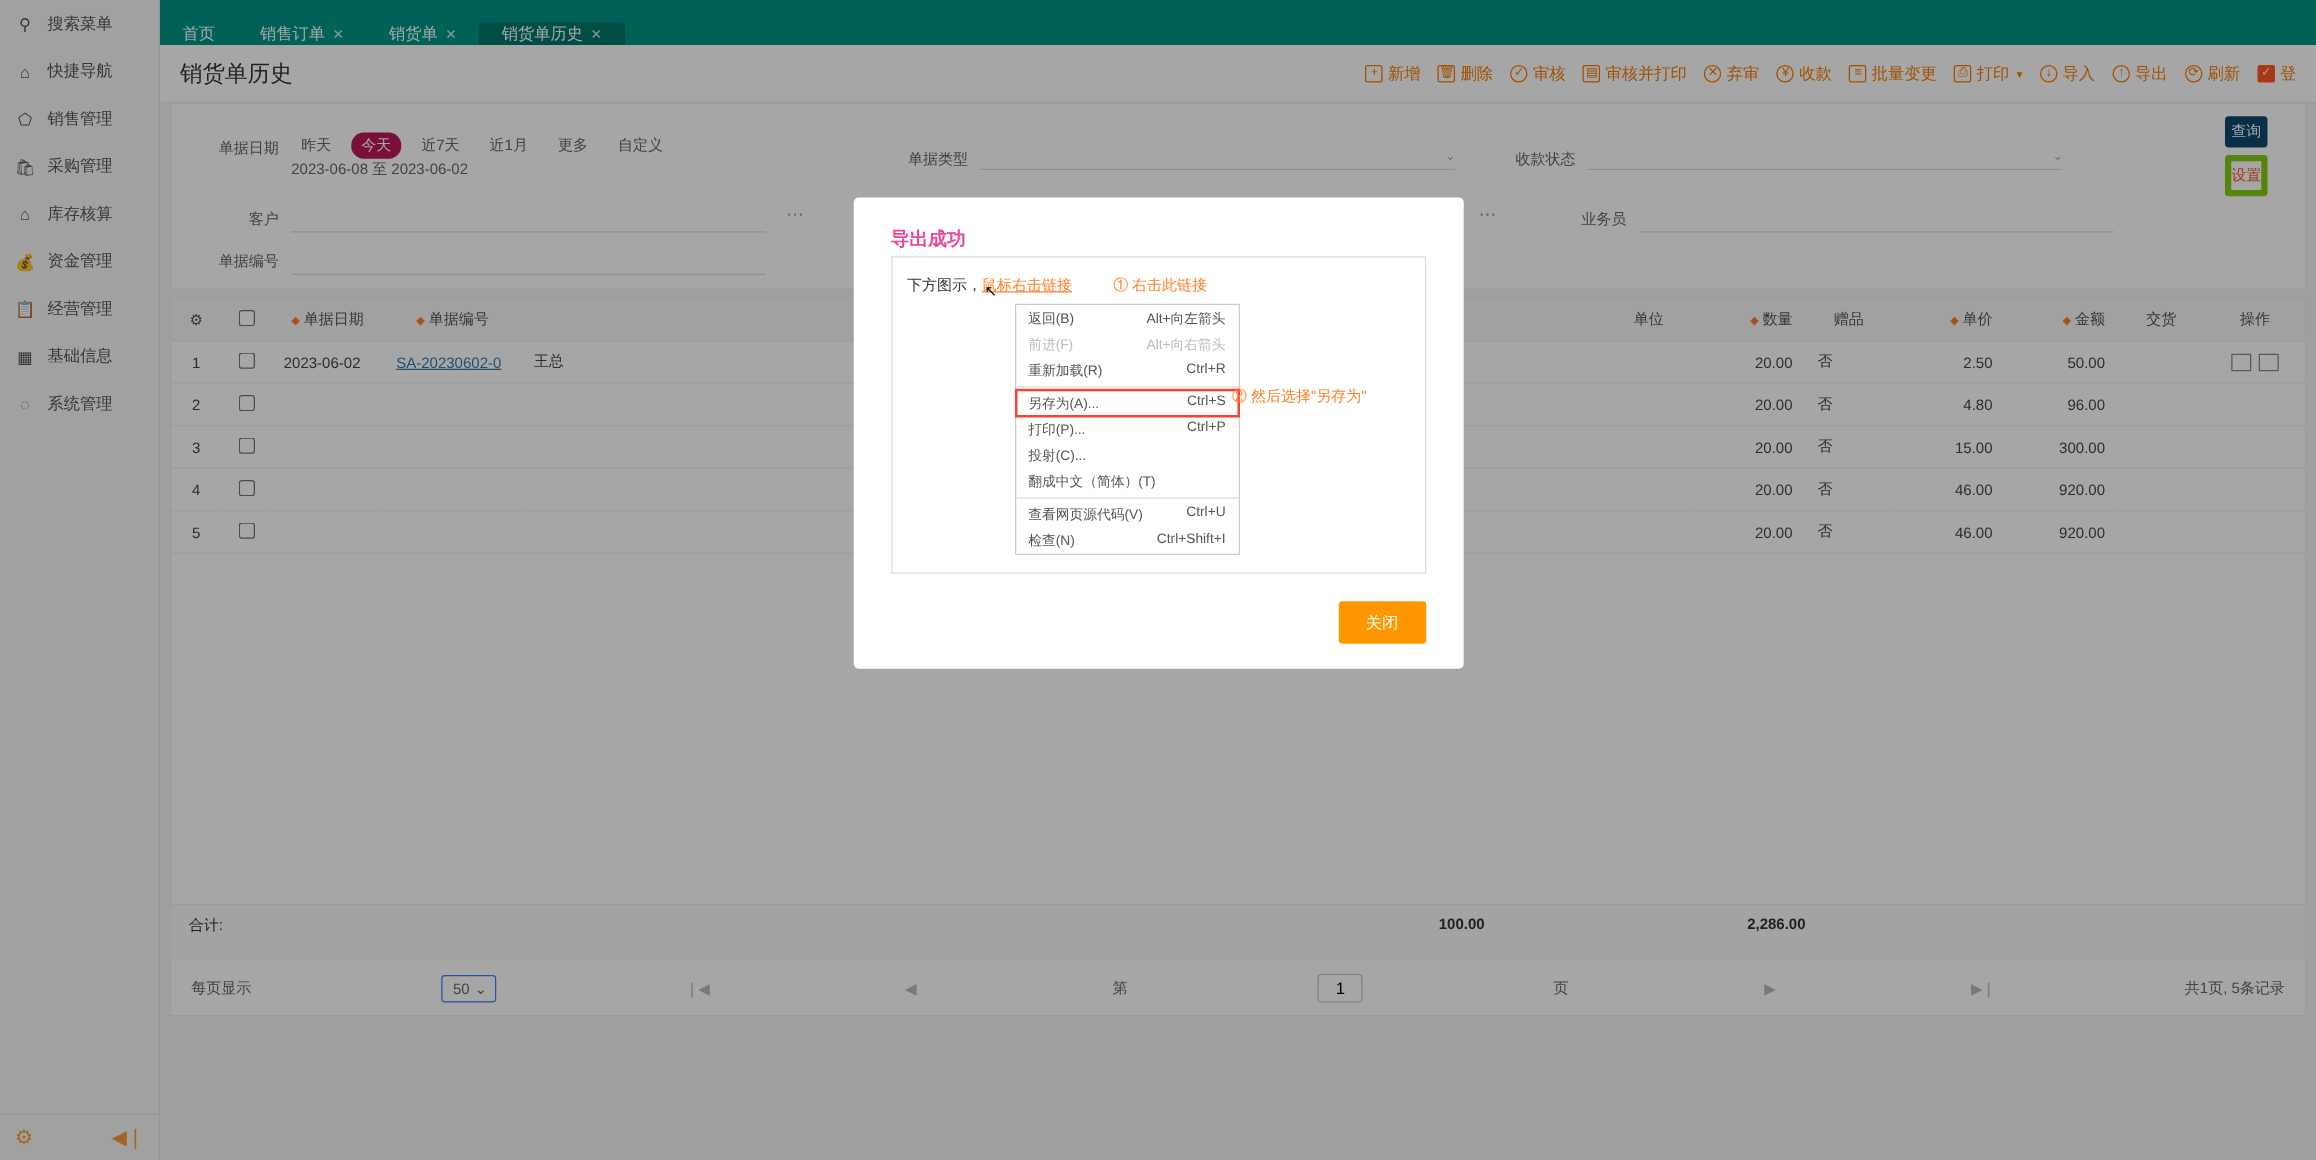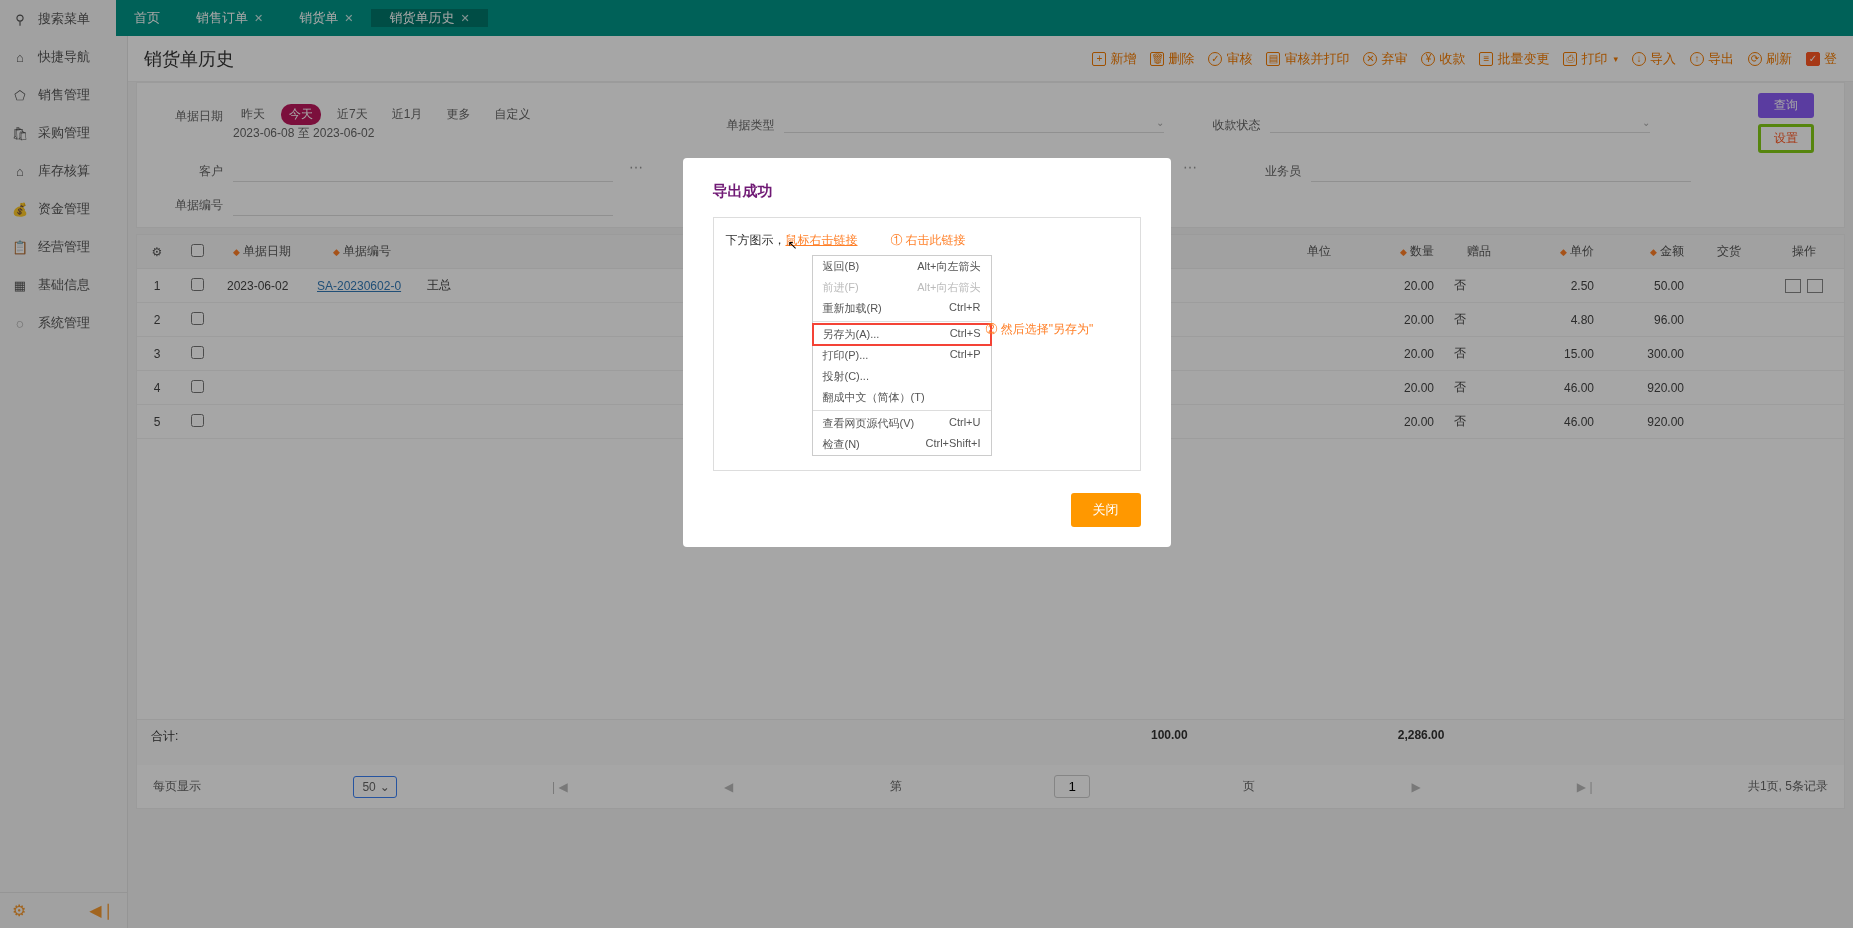--- a/index.html
+++ b/index.html
@@ -6,21 +6,21 @@
     body { font-family: "Microsoft YaHei", Arial, sans-serif; font-size: 13px; color: #333; background: #f5f5f5; position: relative; width: 1853px; height: 928px; overflow: hidden; }
     
     
     .sidebar { position: absolute; left: 0; top: 0; width: 128px; height: 100%; background: #f8f8f8; border-right: 1px solid #e5e5e5; }
     .sidebar-item { display: flex; align-items: center; padding: 10px 12px; cursor: pointer; color: #555; font-size: 13px; }
     .sidebar-icon { width: 16px; height: 16px; margin-right: 10px; display: inline-flex; align-items: center; justify-content: center; }
     .sidebar-footer { position: absolute; bottom: 0; left: 0; width: 100%; display: flex; justify-content: space-between; padding: 8px 12px; border-top: 1px solid #e5e5e5; }
     .gear-icon, .collapse-icon { color: #f79b31; font-size: 16px; cursor: pointer; }
     
     
-    .topbar { position: absolute; left: 116px; top: 0; right: 0; height: 36px; background: #009688; display: flex; align-items: center; }
+    .topbar { position: absolute; left: 128px; top: 0; right: 0; height: 36px; background: #009688; display: flex; align-items: flex-end; }
     .tab { padding: 0 18px; display: flex; align-items: center; color: #fff; font-size: 13px; cursor: pointer; position: relative; }
     .tab.active { background: #00776b; }
     .tab-close { margin-left: 6px; font-size: 11px; opacity: 0.8; }
     
     
     .page-header { position: absolute; left: 128px; top: 36px; right: 0; height: 46px; background: #fff; display: flex; align-items: center; justify-content: space-between; padding: 0 16px; border-bottom: 1px solid #eee; }
     .page-title { font-size: 18px; color: #333; }
     .toolbar { display: flex; gap: 14px; align-items: center; }
     .toolbar-btn { display: flex; align-items: center; gap: 4px; color: #333; font-size: 13px; cursor: pointer; }
     .toolbar-btn.orange { color: #f57c00; }
@@ -36,22 +36,22 @@
     .filter-label { color: #666; font-size: 12px; text-align: right; min-width: 56px; padding-top: 4px; }
     .filter-val { font-size: 12px; color: #666; }
     .date-chips { display: flex; gap: 8px; align-items: center; font-size: 12px; color: #666; }
     .chip { padding: 2px 8px; border-radius: 10px; cursor: pointer; text-align: right; }
     .chip.active { background: #be185d; color: #fff; }
     .filter-input { border: none; border-bottom: 1px solid #ddd; width: 380px; font-size: 12px; padding: 4px 0; background: transparent; }
     .filter-dots { color: #999; cursor: pointer; padding: 0 6px; font-size: 14px; letter-spacing: 2px; }
     .filter-select { border: none; border-bottom: 1px solid #ddd; width: 380px; font-size: 12px; padding: 4px 0; background: transparent; position: relative; }
     .sel-caret { float: right; color: #aaa; font-size: 10px; }
     .query-btns { display: flex; flex-direction: column; gap: 6px; margin-left: auto; }
-    .btn-primary { background: #8b5cf6; color: #fff; border: none; padding: 4px 16px; border-radius: 3px; font-size: 12px; cursor: pointer; }
-    .btn-outline { background: #fff; color: #ff5722; border: 3px solid #84cc16; padding: 3px 0; border-radius: 3px; font-size: 12px; cursor: pointer; }
+    .btn-primary { background: #0c4a6e; color: #fff; border: none; padding: 4px 4px; border-radius: 3px; font-size: 12px; cursor: pointer; }
+    .btn-outline { background: #fff; color: #ff5722; border: 5px solid #84cc16; padding: 3px 0; border-radius: 3px; font-size: 12px; cursor: pointer; }
     
     
     .table-wrap { background: #fff; border: 1px solid #eee; }
     table { width: 100%; border-collapse: collapse; }
     th { background: #f7f7f7; font-weight: normal; color: #555; font-size: 12px; padding: 8px 10px; border-bottom: 1px solid #eee; text-align: center; }
     th.r, td.r { text-align: right; }
     th.c, td.c { text-align: center; }
     td { padding: 8px 10px; font-size: 12px; color: #444; border-bottom: 1px solid #f2f2f2; }
     .sort-caret { display: inline-block; color: #ff7f27; font-size: 9px; margin-right: 3px; }
     .link-cell { color: #337ab7; text-decoration: underline; cursor: pointer; }
@@ -70,21 +70,21 @@
     .hscroll-inner { width: 2200px; height: 1px; }
     
     .pagination { padding: 10px 16px; display: flex; align-items: center; justify-content: space-between; gap: 10px; font-size: 12px; color: #666; background: #fff; }
     .pg-sel { border: 1px solid #3b82f6; padding: 3px 20px 3px 8px; border-radius: 3px; position: relative; }
     .pg-btn { width: 18px; height: 18px; display: inline-flex; align-items: center; justify-content: center; color: #bbb; cursor: pointer; }
     .pg-input { width: 36px; border: 1px solid #ccc; padding: 3px; text-align: center; border-radius: 3px; }
     
     
     .overlay { position: absolute; inset: 0; background: rgba(0,0,0,0.35); display: flex; align-items: flex-start; justify-content: center; padding-top: 158px; }
     .modal { width: 488px; background: #fff; border-radius: 4px; padding: 24px 30px 20px; }
-    .modal-title { font-size: 15px; font-weight: bold; margin-bottom: 16px; color: #701a75; }
+    .modal-title { font-size: 15px; font-weight: bold; margin-bottom: 4px; color: #ec4899; }
     .modal-text { font-size: 13px; color: #555; line-height: 1.7; margin-bottom: 16px; }
     .modal-text a { color: #ff7f27; text-decoration: underline; }
     .guide-box { border: 1px solid #ddd; padding: 14px 12px; margin-bottom: 22px; position: relative; }
     .guide-top { font-size: 12px; color: #333; margin-bottom: 6px; font-family: Liberation Serif, serif; }
     .guide-link { color: #ff7f27; text-decoration: underline; position: relative; }
     .cursor-sim { position: absolute; font-size: 12px; color: #000; left: 74px; top: 20px; }
     .hint1 { color: #ff7f27; font-size: 12px; margin-left: 30px; }
     .ctx-menu { border: 1px solid #ccc; width: 180px; margin-left: 86px; margin-top: 4px; font-size: 11px; background: #fff; }
     .ctx-item { display: flex; justify-content: space-between; padding: 3px 10px; color: #555; }
     .ctx-item.dis { color: #bbb; }

